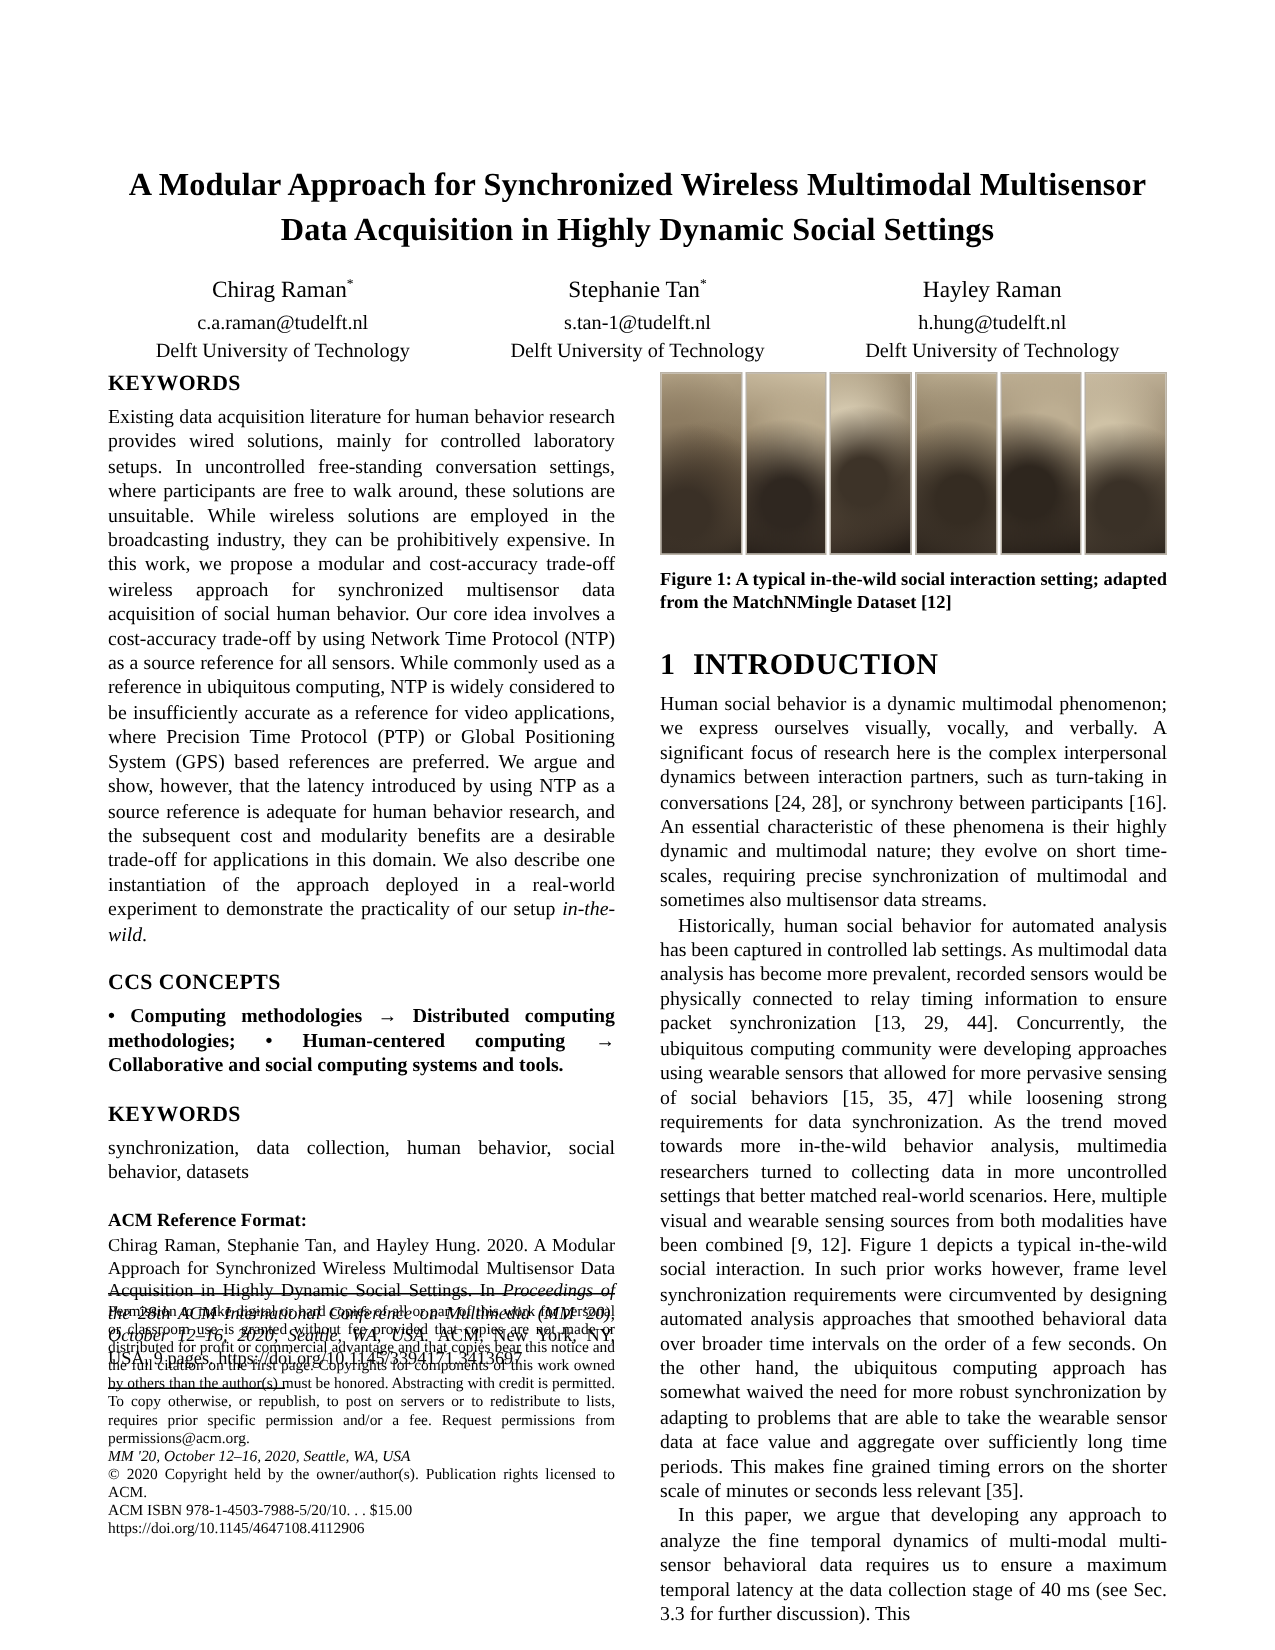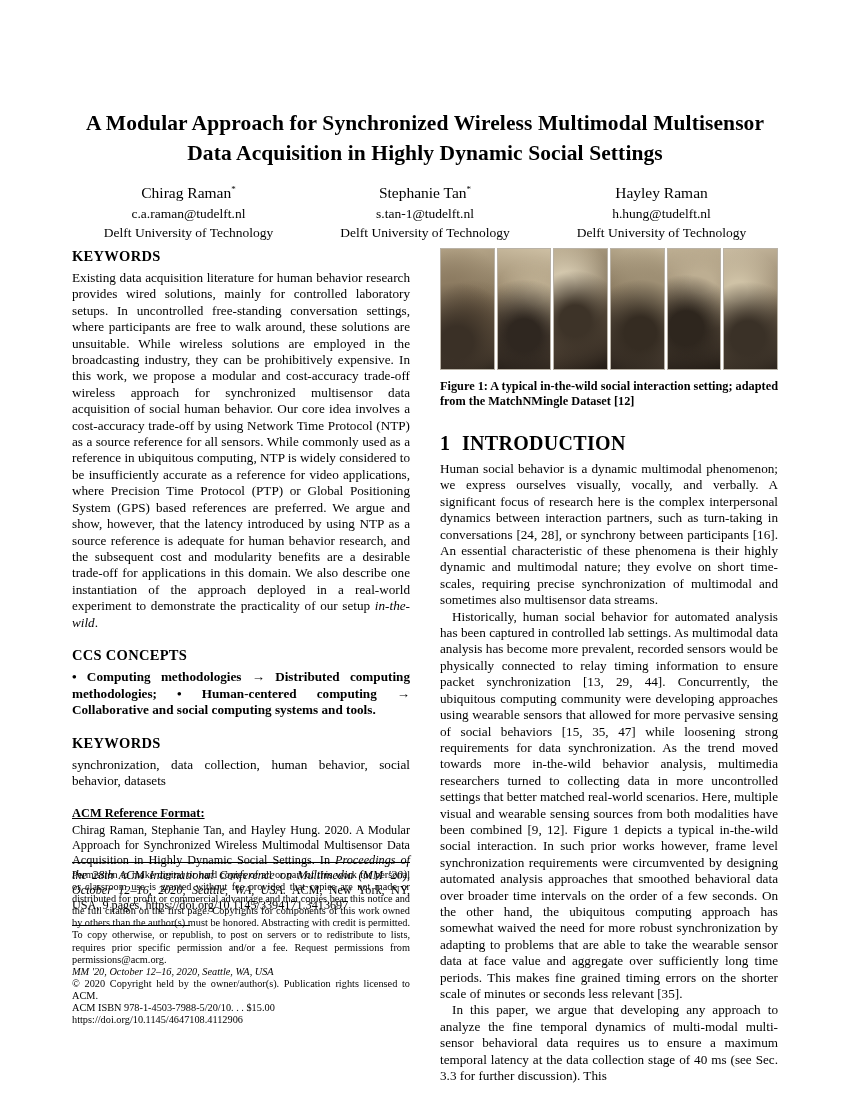--- a/index.html
+++ b/index.html
@@ -114,21 +114,20 @@
 
   .keywords {
     font-size: 13.2px;
     line-height: 16.6px;
     text-align: justify;
   }
   .refformat-head {
     font-size: 12.4px;
     font-weight: bold;
     margin-bottom: 2px;
-    text-decoration: underline;
   }
   .refformat {
     font-size: 12.2px;
     line-height: 15px;
     text-align: justify;
   }
   .refformat i { font-style: italic; }
 
   .footnote-rule {
     border-top: 0.8px solid #000;

